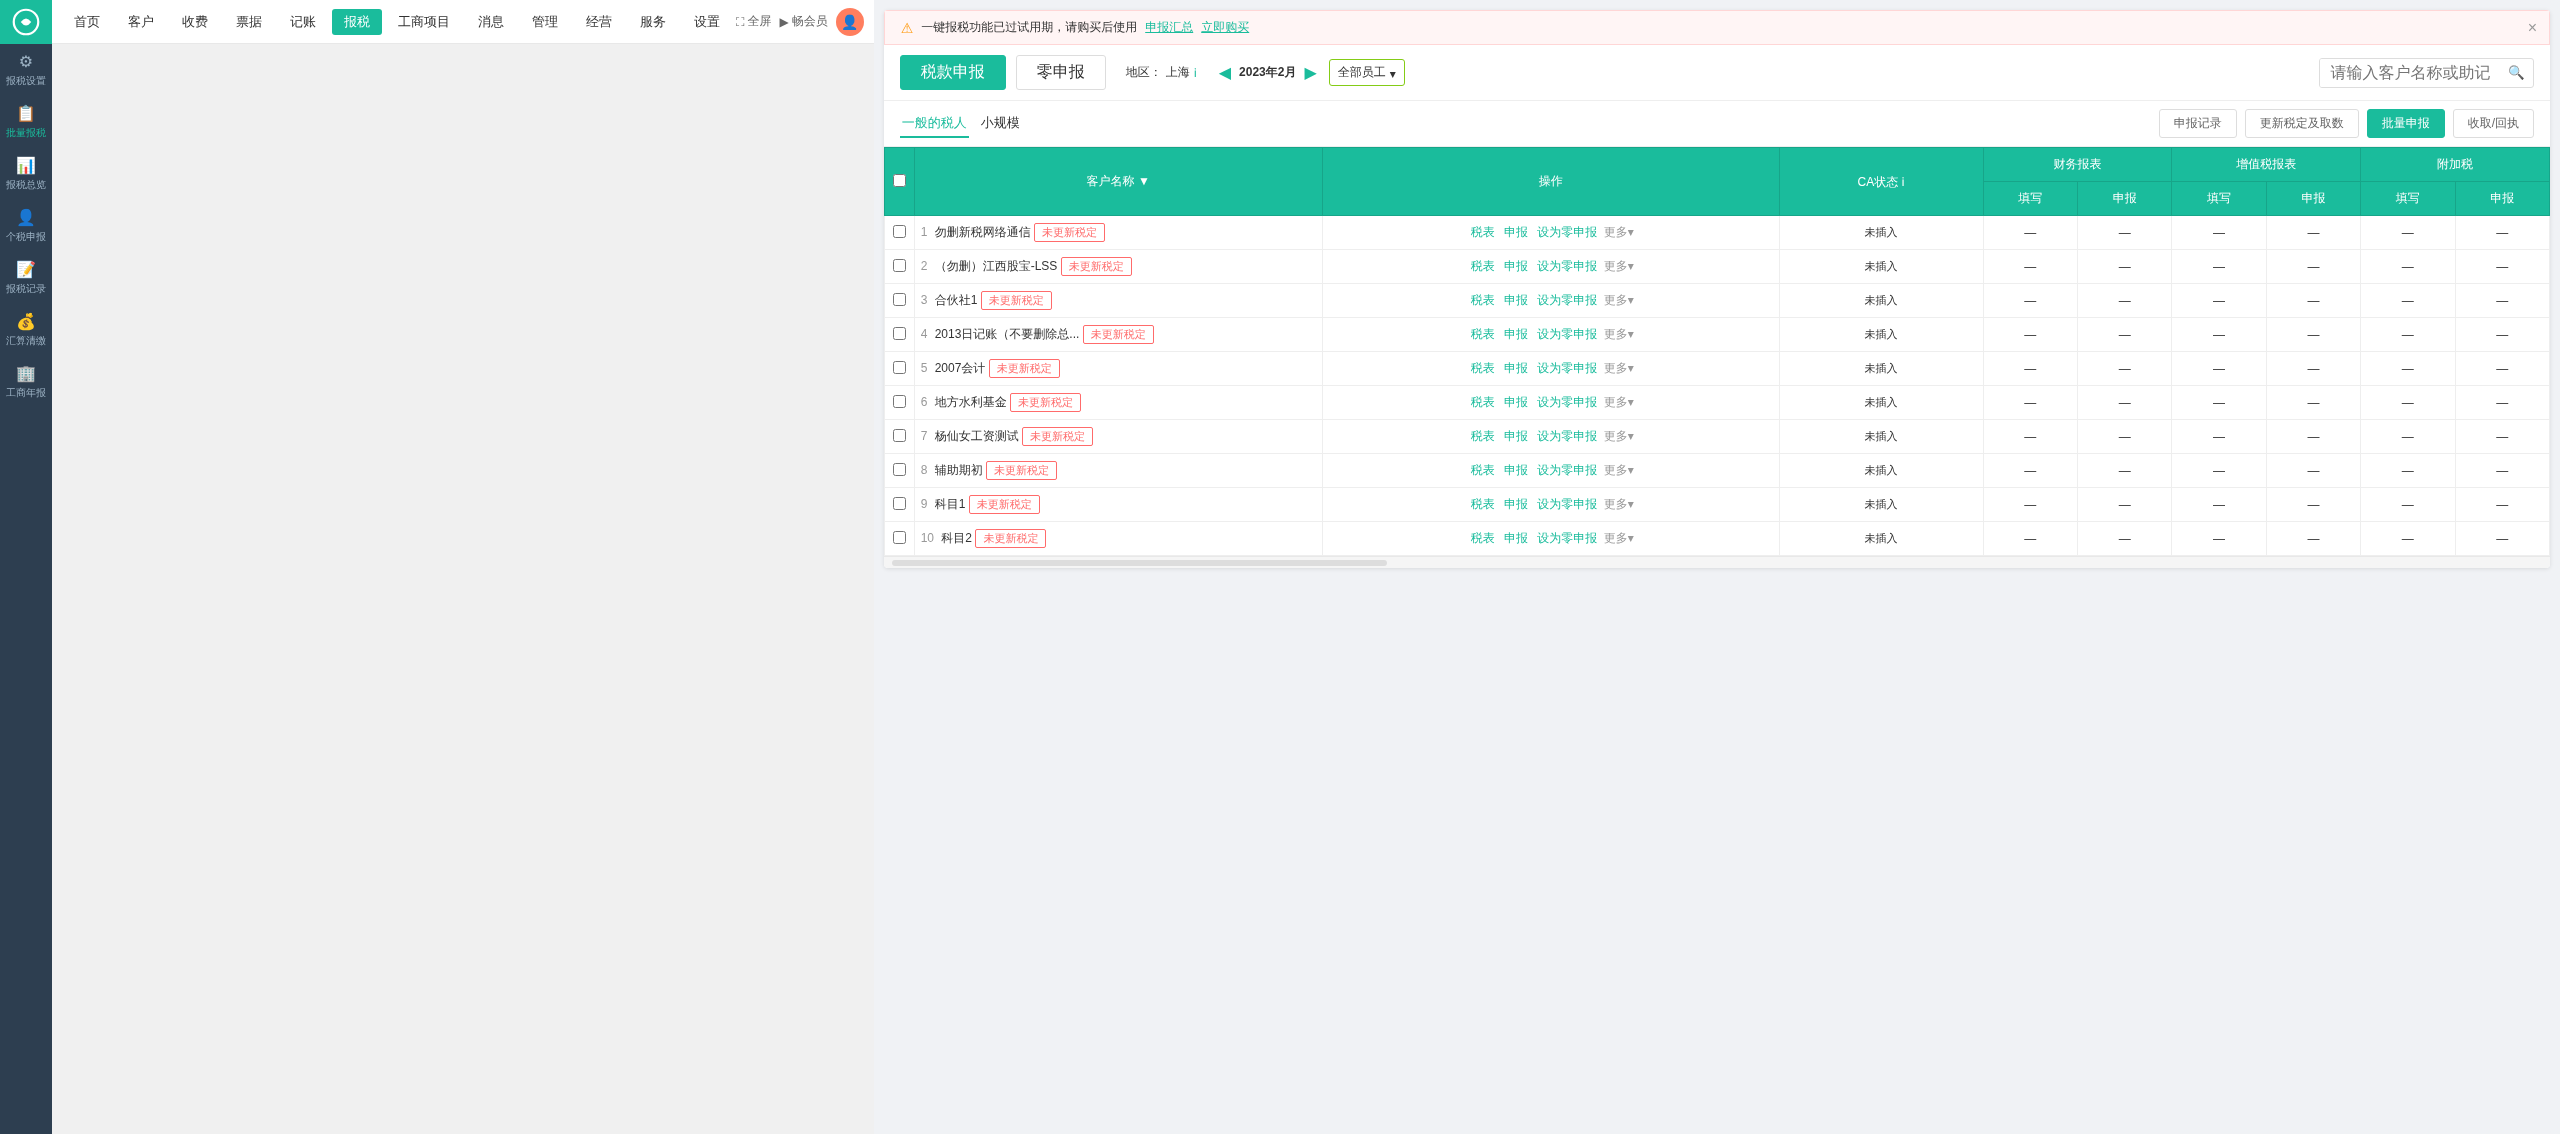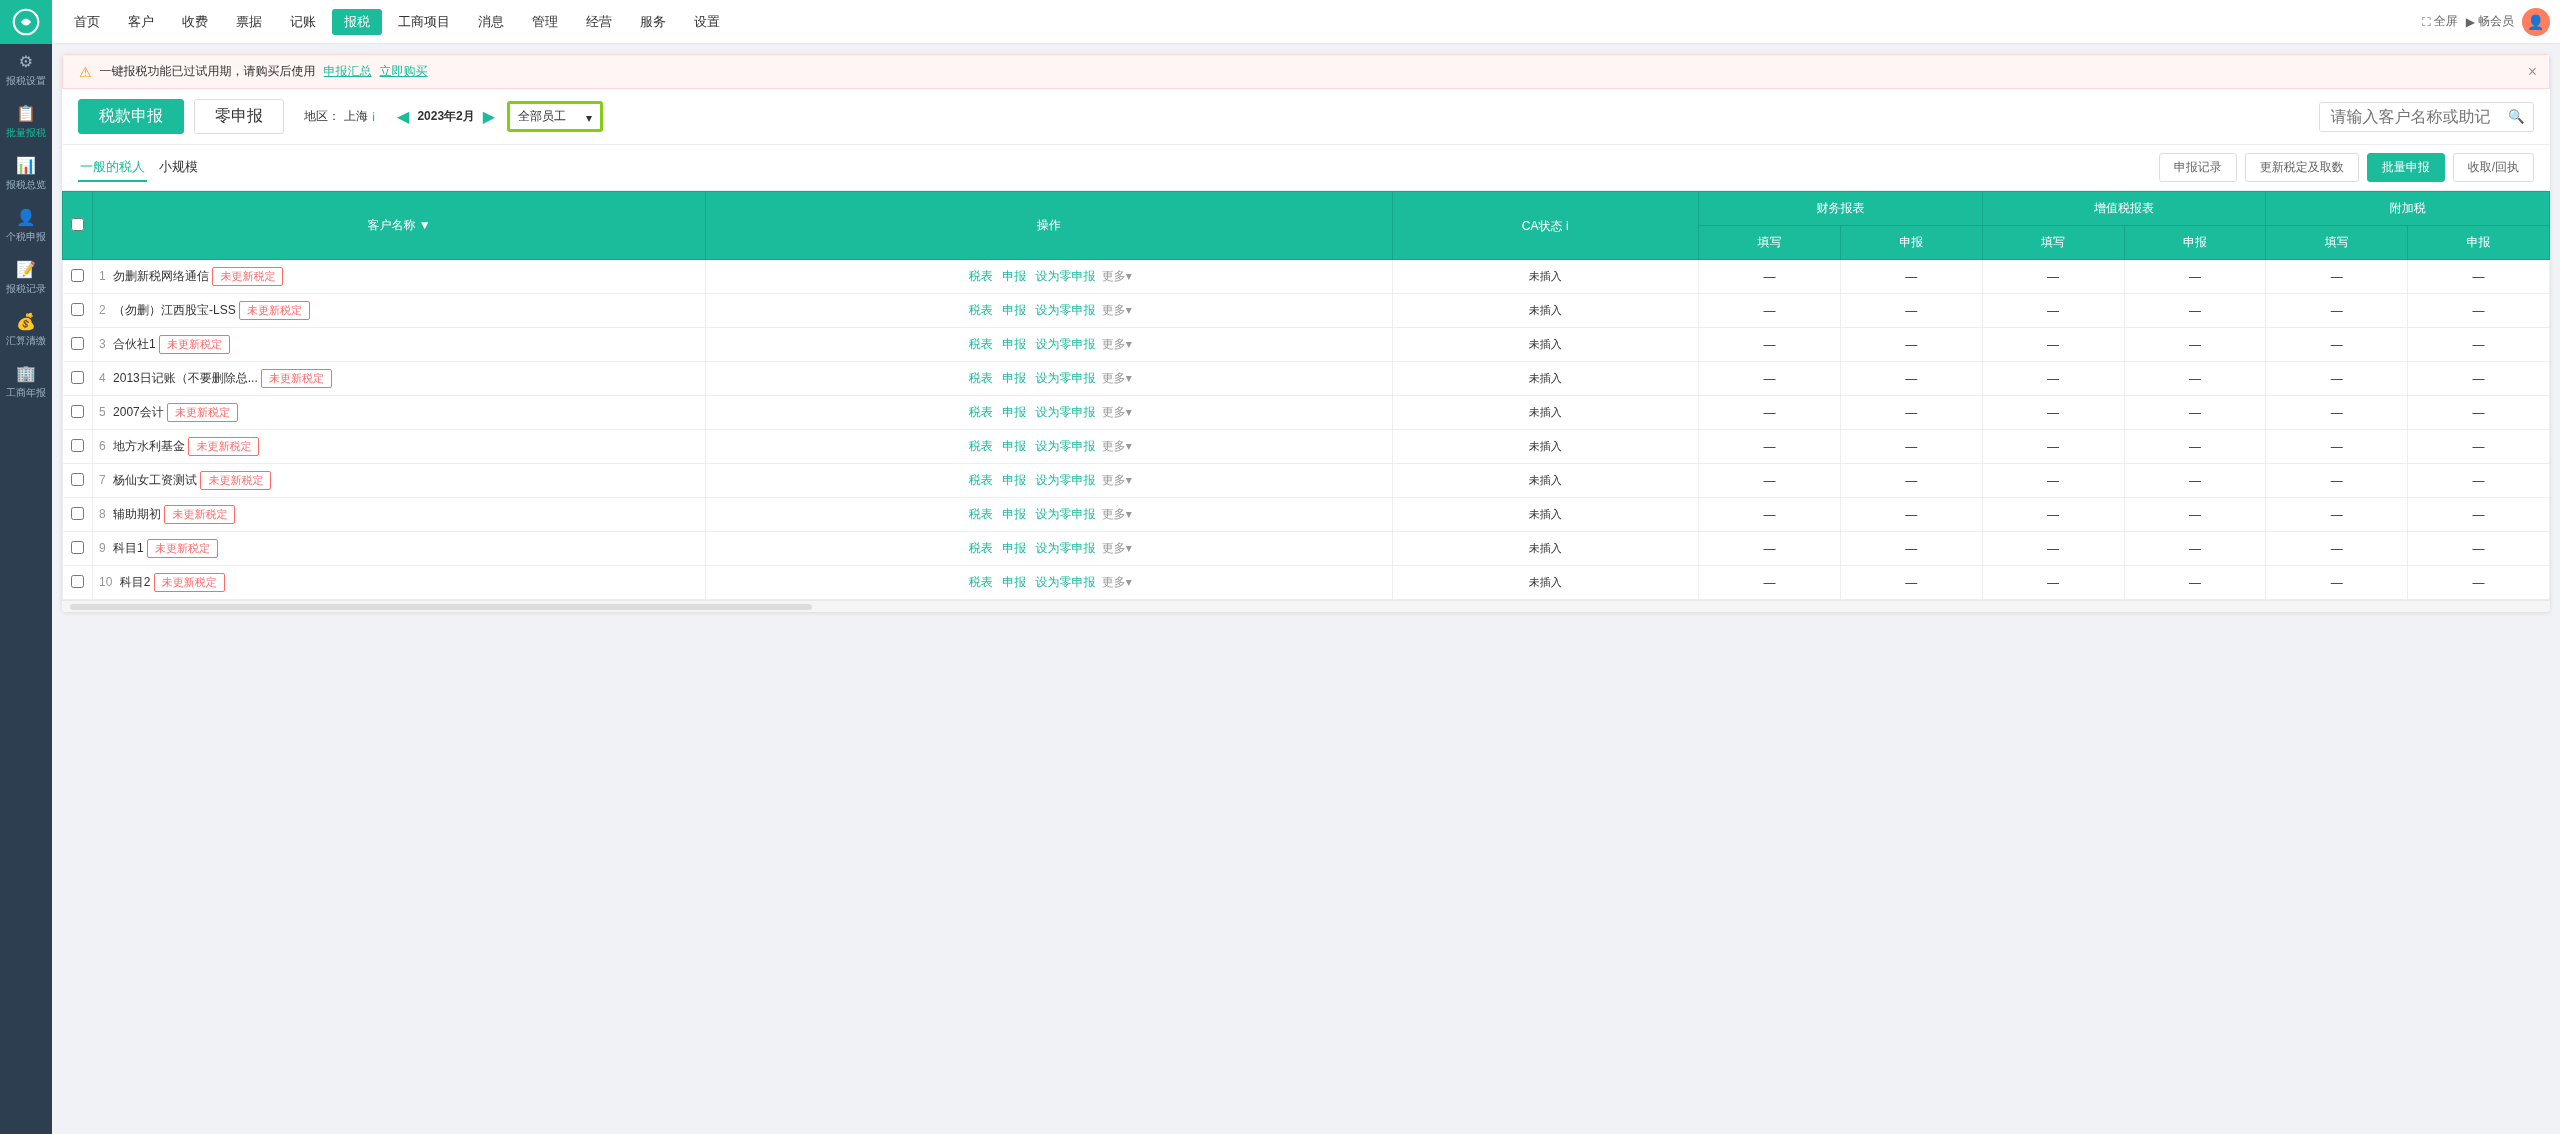--- a/index.html
+++ b/index.html
@@ -37,21 +37,20 @@
       text-align: center;
       gap: 3px;
     }
     .sidebar-item.active { color: #1abc9c; }
     .sidebar-item .icon { font-size: 16px; }
 
     
     .main-area {
       flex: 1;
       display: flex;
-      flex-direction: column;
       overflow: hidden;
     }
 
     
     .top-nav {
       height: 44px;
       background: #fff;
       border-bottom: 1px solid #e8e8e8;
       display: flex;
       align-items: center;
@@ -183,22 +182,22 @@
       color: #1abc9c;
       font-size: 16px;
       background: none;
       border: none;
       padding: 2px;
     }
     .period-text { font-size: 12px; color: #333; font-weight: bold; }
     .staff-select {
       display: flex;
       align-items: flex-end;
-      gap: 20px;
-      border: 3px solid #84cc16;
+      gap: 4px;
+      border: 1px solid #84cc16;
       border-radius: 3px;
       padding: 4px 8px;
       cursor: pointer;
       font-size: 12px;
       color: #333;
       background: #fff;
     }
     .search-box {
       display: flex;
       align-items: center;

